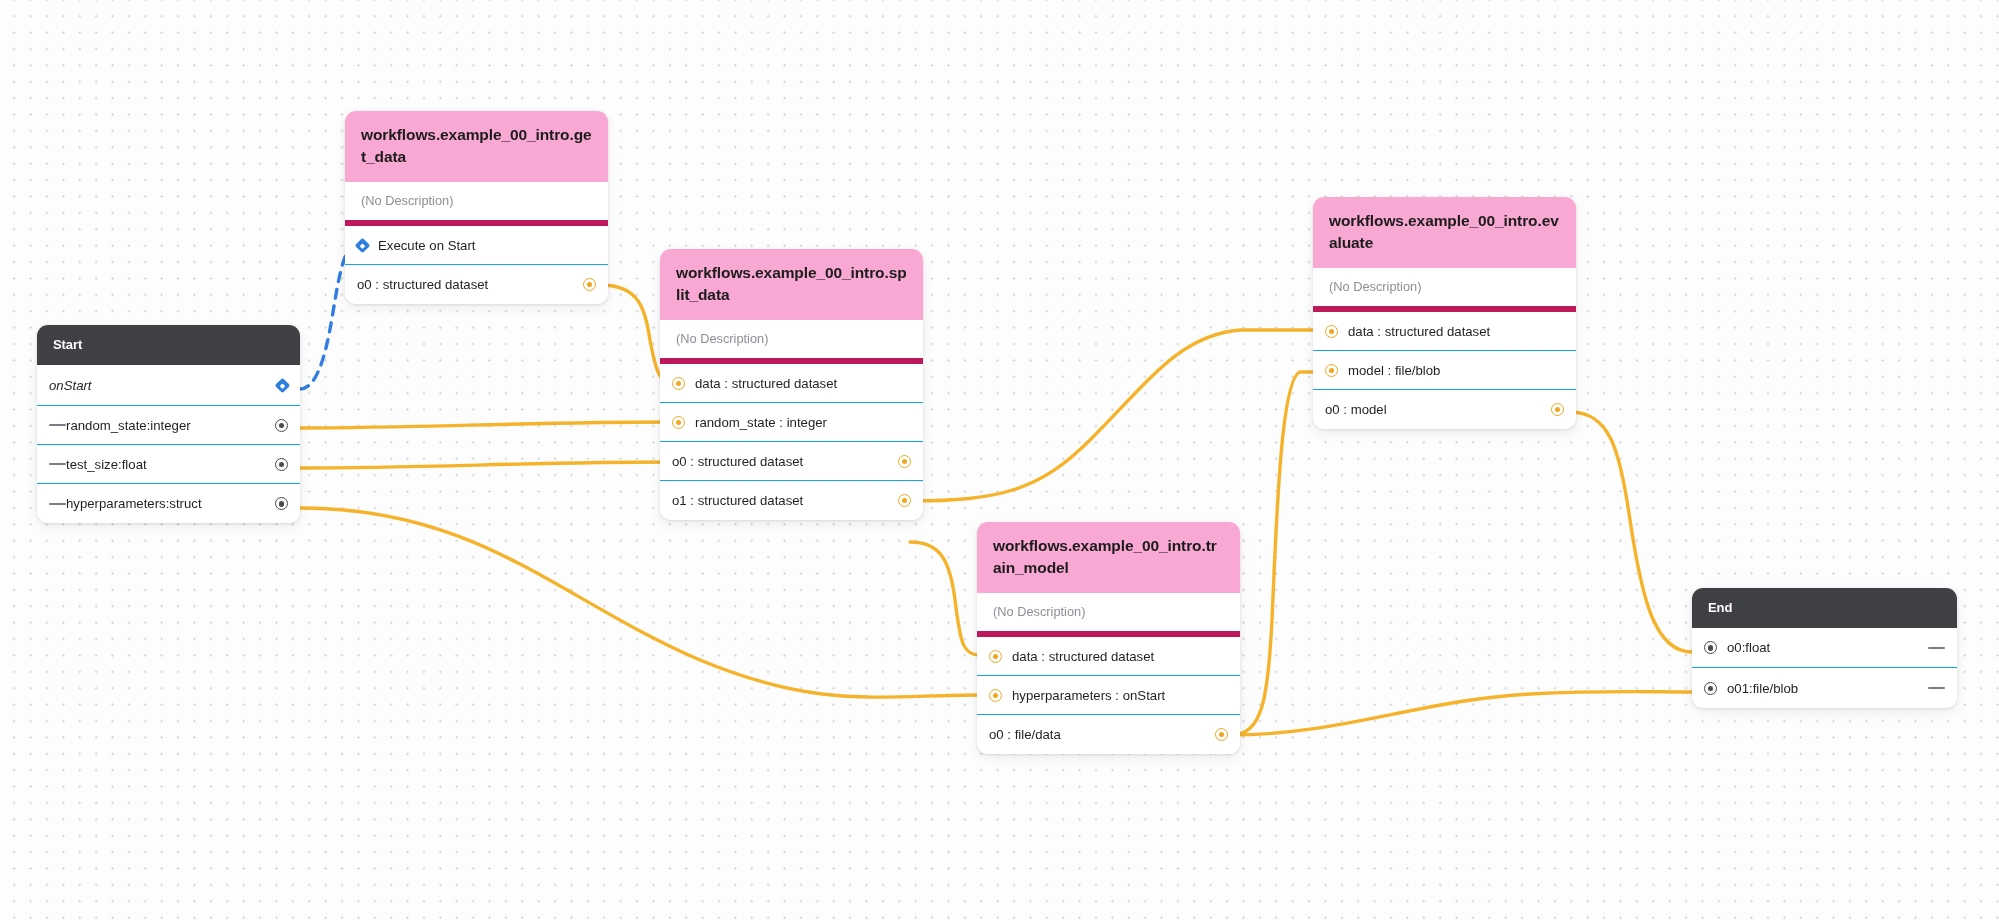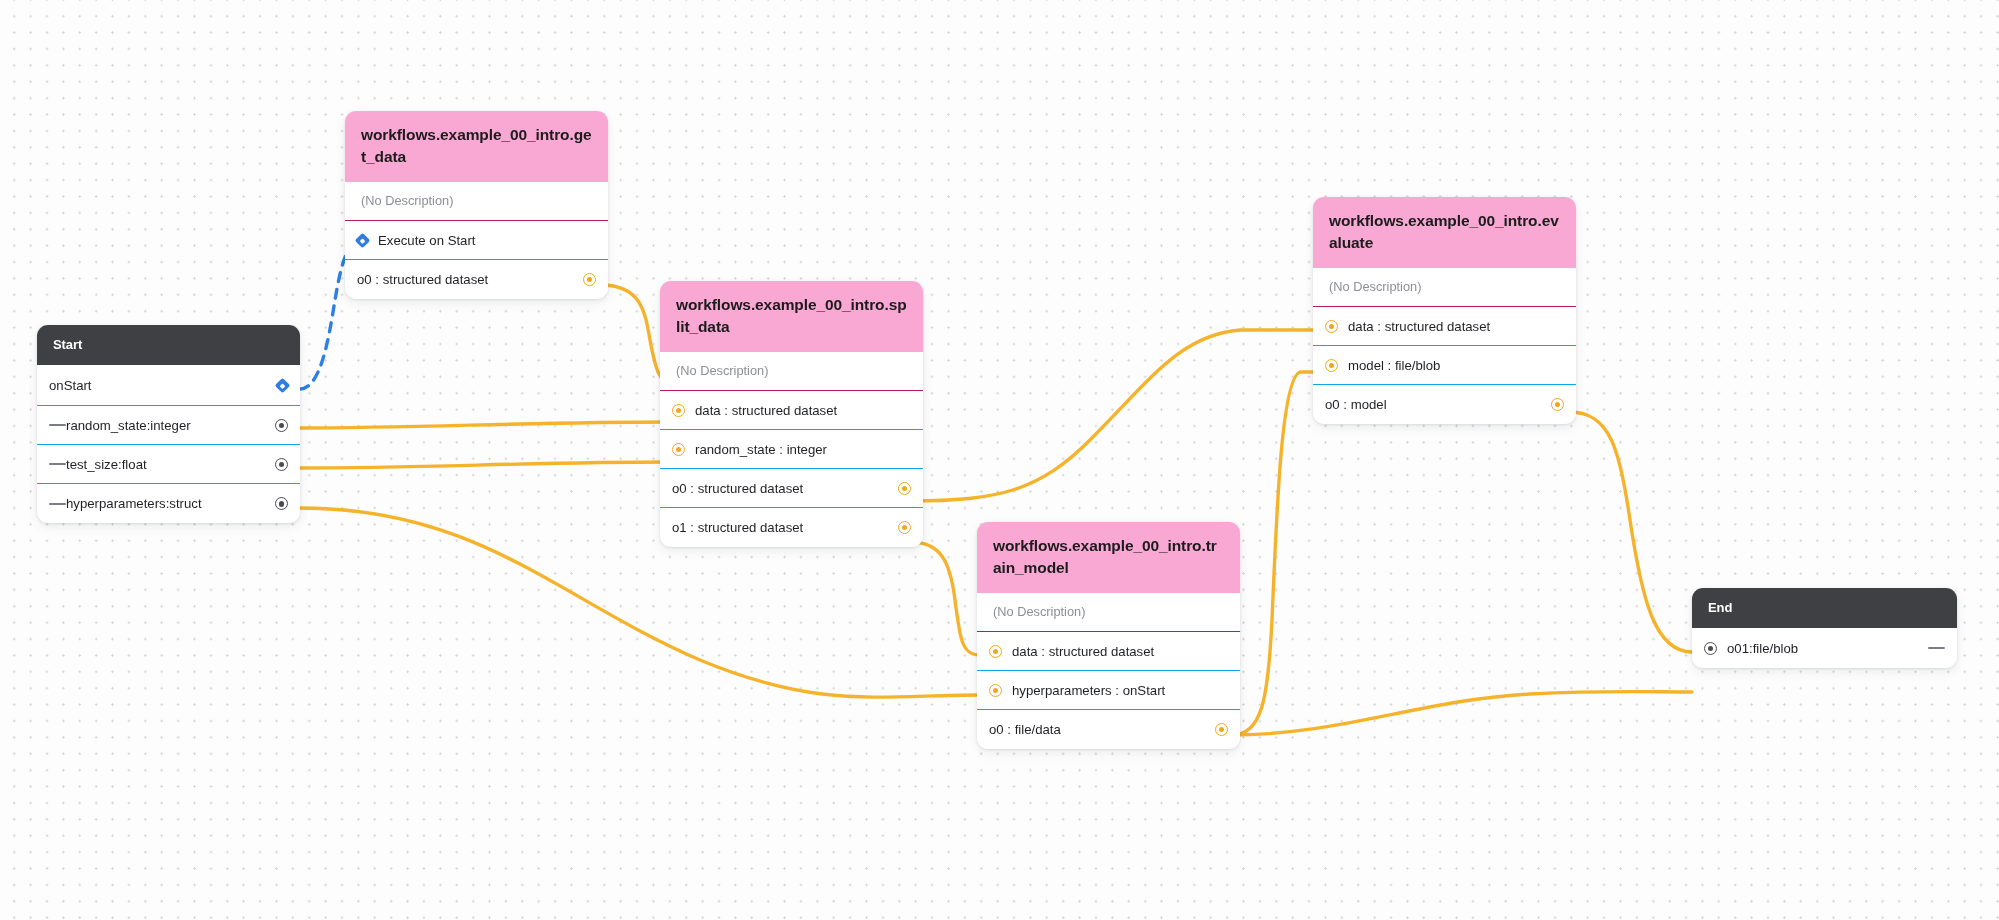--- a/index.html
+++ b/index.html
@@ -53,21 +53,21 @@
     background: #3f4044;
     color: #ffffff;
     padding: 11px 16px 11px 16px;
     font-size: 13px;
     font-weight: 700;
   }
   .node-desc {
     padding: 11px 16px 12px 16px;
     font-size: 12.8px;
     color: #8c8f96;
-    border-bottom: 1px solid #be185d;
+    border-bottom: 6px solid #be185d;
     box-sizing: border-box;
   }
   .row {
     display: flex;
     align-items: center;
     height: 39px;
     padding: 0 12px;
     border-bottom: 1px solid #0ea5e9;
     font-size: 13.2px;
     color: #1f2024;
@@ -169,21 +169,21 @@
 
     <path d="M 1231,735 C 1262,735 1268,700 1272,620 C 1277,500 1282,378 1300,372 L 1317,372" fill="none" stroke="#f5b32c" stroke-width="3.4" stroke-linecap="round"></path>
 
     <path d="M 1570,412 C 1610,412 1620,450 1630,520 C 1642,600 1655,652 1692,652" fill="none" stroke="#f5b32c" stroke-width="3.4" stroke-linecap="round"></path>
 
     <path d="M 1231,735 C 1340,735 1420,700 1530,694 C 1610,690 1650,692 1692,692" fill="none" stroke="#f5b32c" stroke-width="3.4" stroke-linecap="round"></path>
   </svg>
 
   <div class="node" style="left:37px; top:325px; width:263px;">
     <div class="node-header term">Start</div>
-    <div class="row out" style="height:41px;">
+    <div class="row out" style="height:41px;font-style:italic;">
       <span class="lbl">onStart</span>
       <span class="port diamond"></span>
     </div>
     <div class="row out">
       <span class="dash-glyph"></span>
       <span class="lbl">random_state:integer</span>
       <span class="port dark"></span>
     </div>
     <div class="row out">
       <span class="dash-glyph"></span>
@@ -203,21 +203,21 @@
     <div class="row in">
       <span class="port diamond"></span>
       <span class="lbl">Execute on Start</span>
     </div>
     <div class="row out">
       <span class="lbl">o0 : structured dataset</span>
       <span class="port orange"></span>
     </div>
   </div>
 
-  <div class="node" style="left:660px; top:249px; width:263px;margin-top:32px;">
+  <div class="node" style="left:660px; top:249px; width:263px;">
     <div class="node-header fn">workflows.example_00_intro.split_data</div>
     <div class="node-desc">(No Description)</div>
     <div class="row in">
       <span class="port orange"></span>
       <span class="lbl">data : structured dataset</span>
     </div>
     <div class="row in">
       <span class="port orange"></span>
       <span class="lbl">random_state : integer</span>
     </div>
@@ -262,18 +262,23 @@
     <div class="row out">
       <span class="lbl">o0 : file/data</span>
       <span class="port orange"></span>
     </div>
   </div>
 
   <div class="node" style="left:1692px; top:588px; width:265px;">
     <div class="node-header term">End</div>
     <div class="row in" style="height:40px;">
       <span class="port dark"></span>
+      <span class="lbl">o0:float</span>
+      <span class="dash-right"></span>
+    </div>
+    <div class="row in" style="height:40px;">
+      <span class="port dark"></span>
       <span class="lbl">o01:file/blob</span>
       <span class="dash-right"></span>
     </div>
   </div>
 
 </div>
 
 </body></html>

